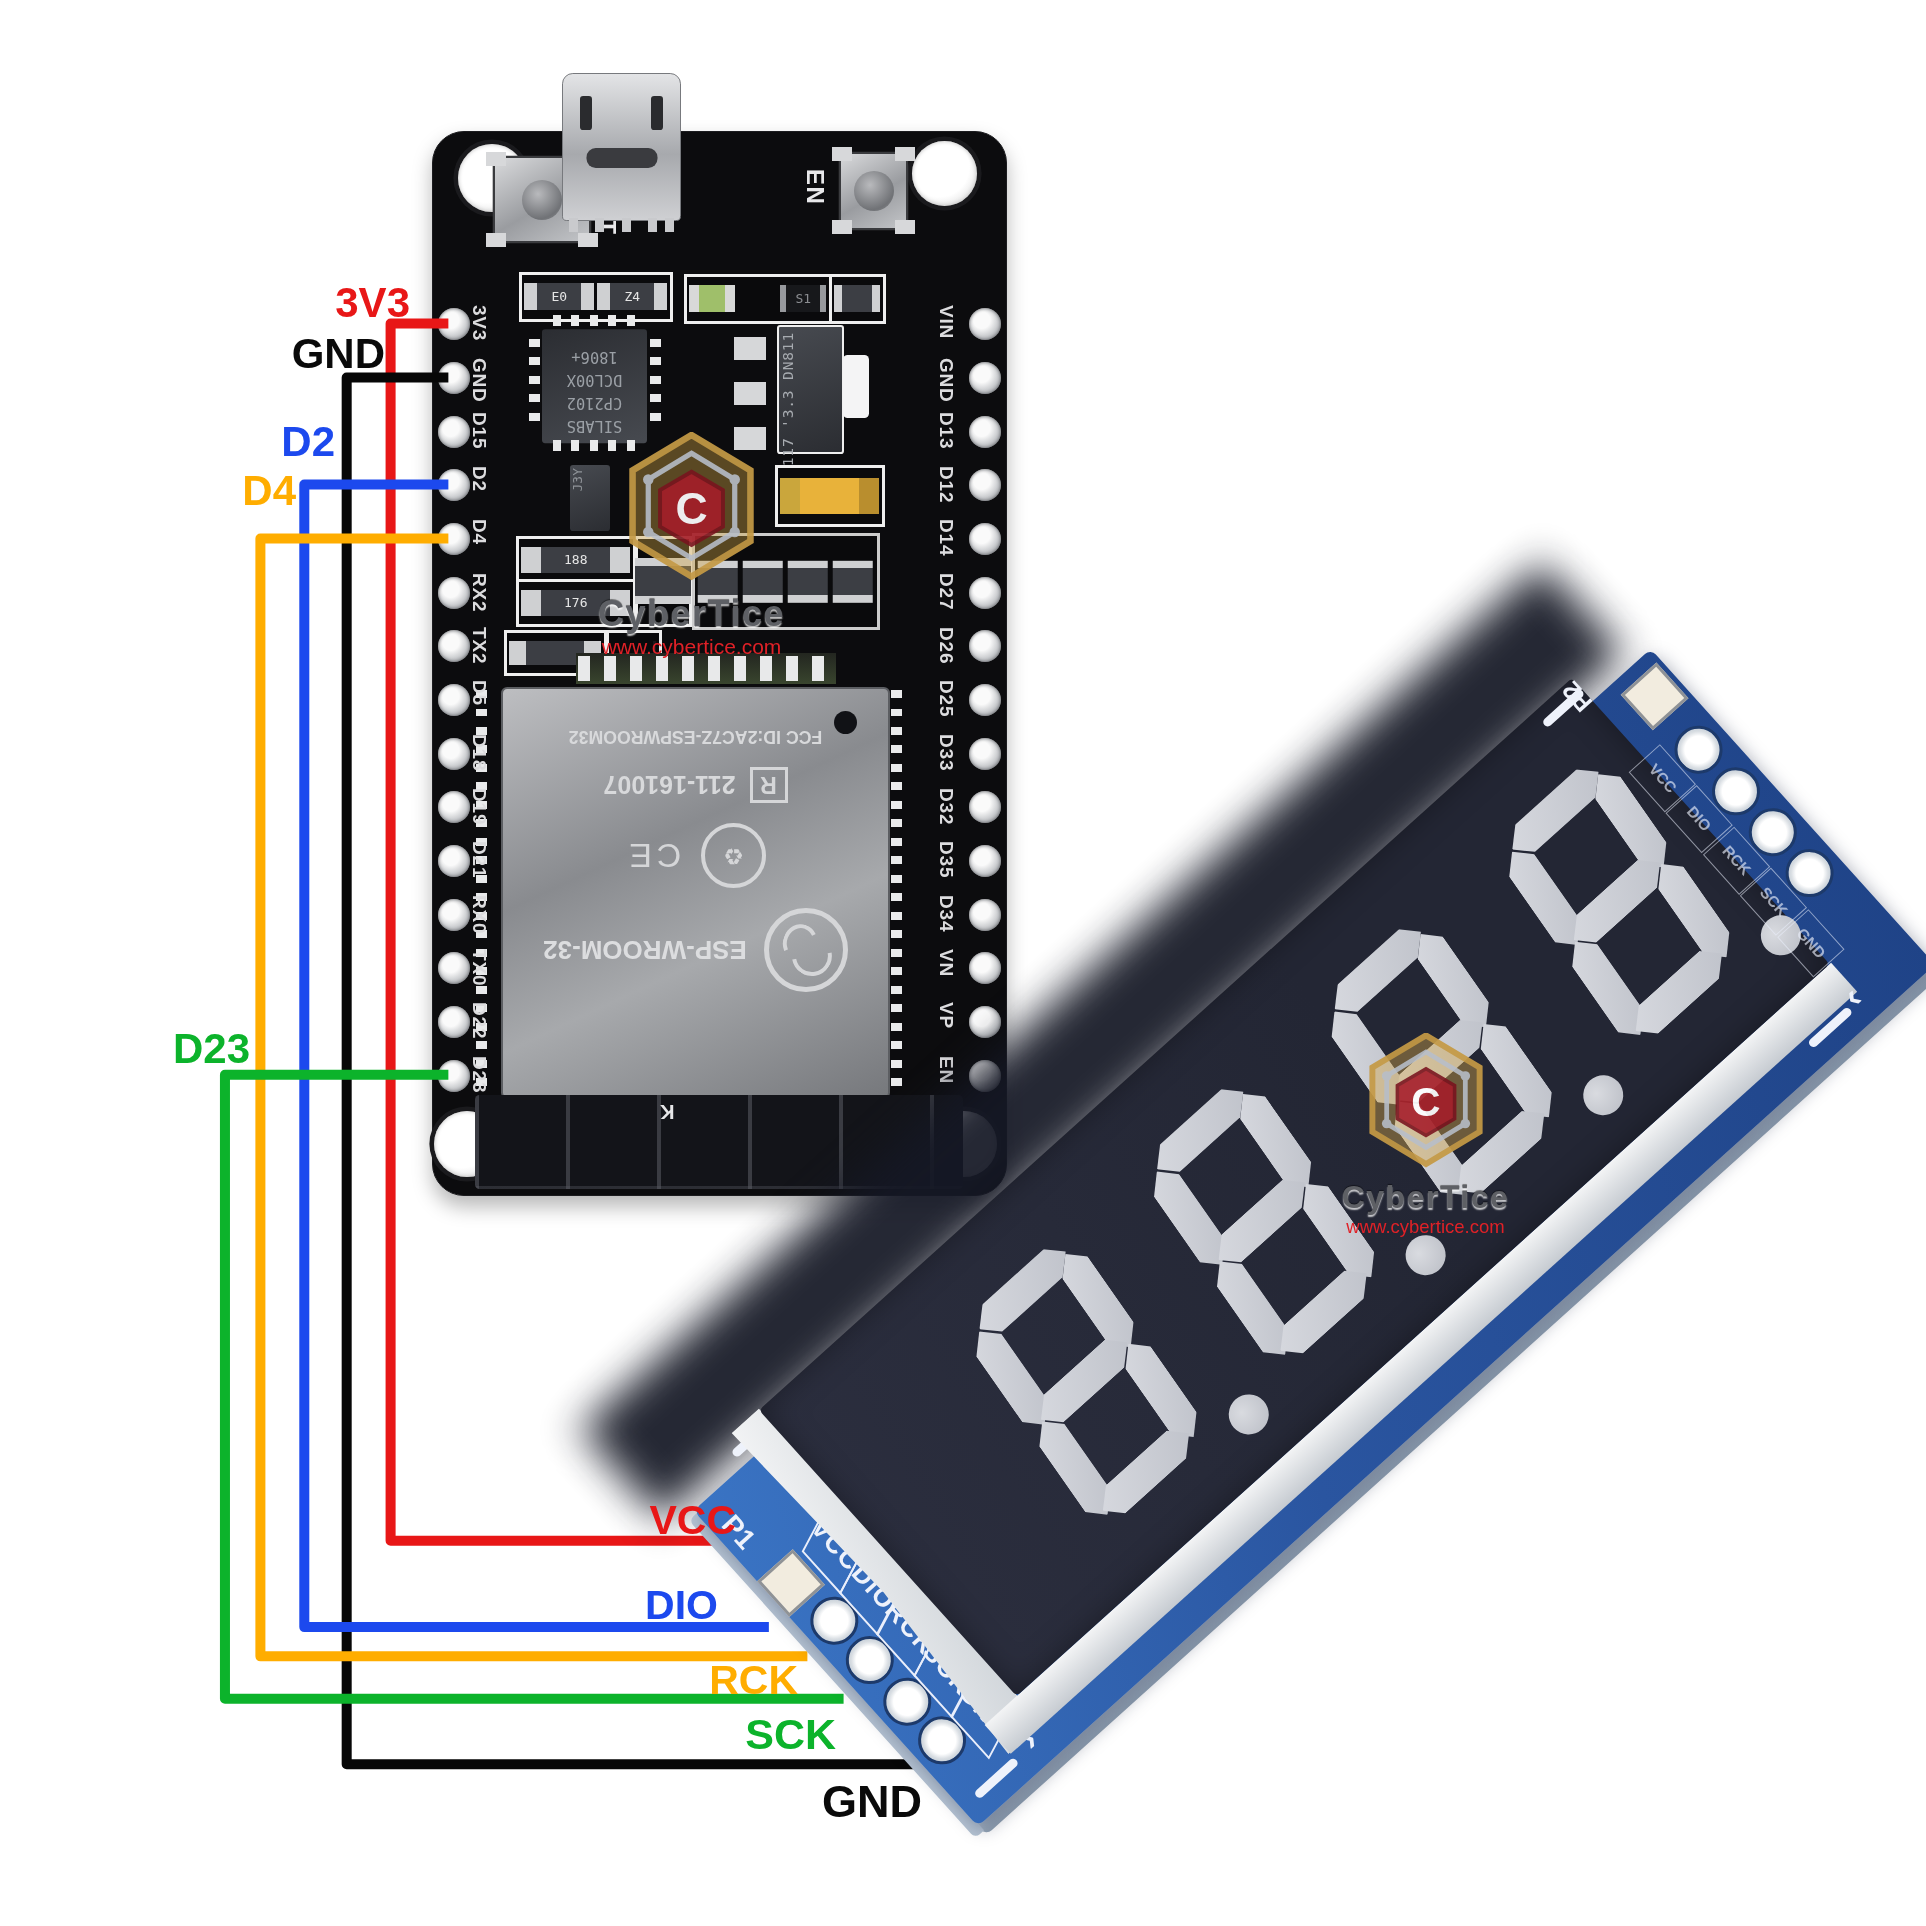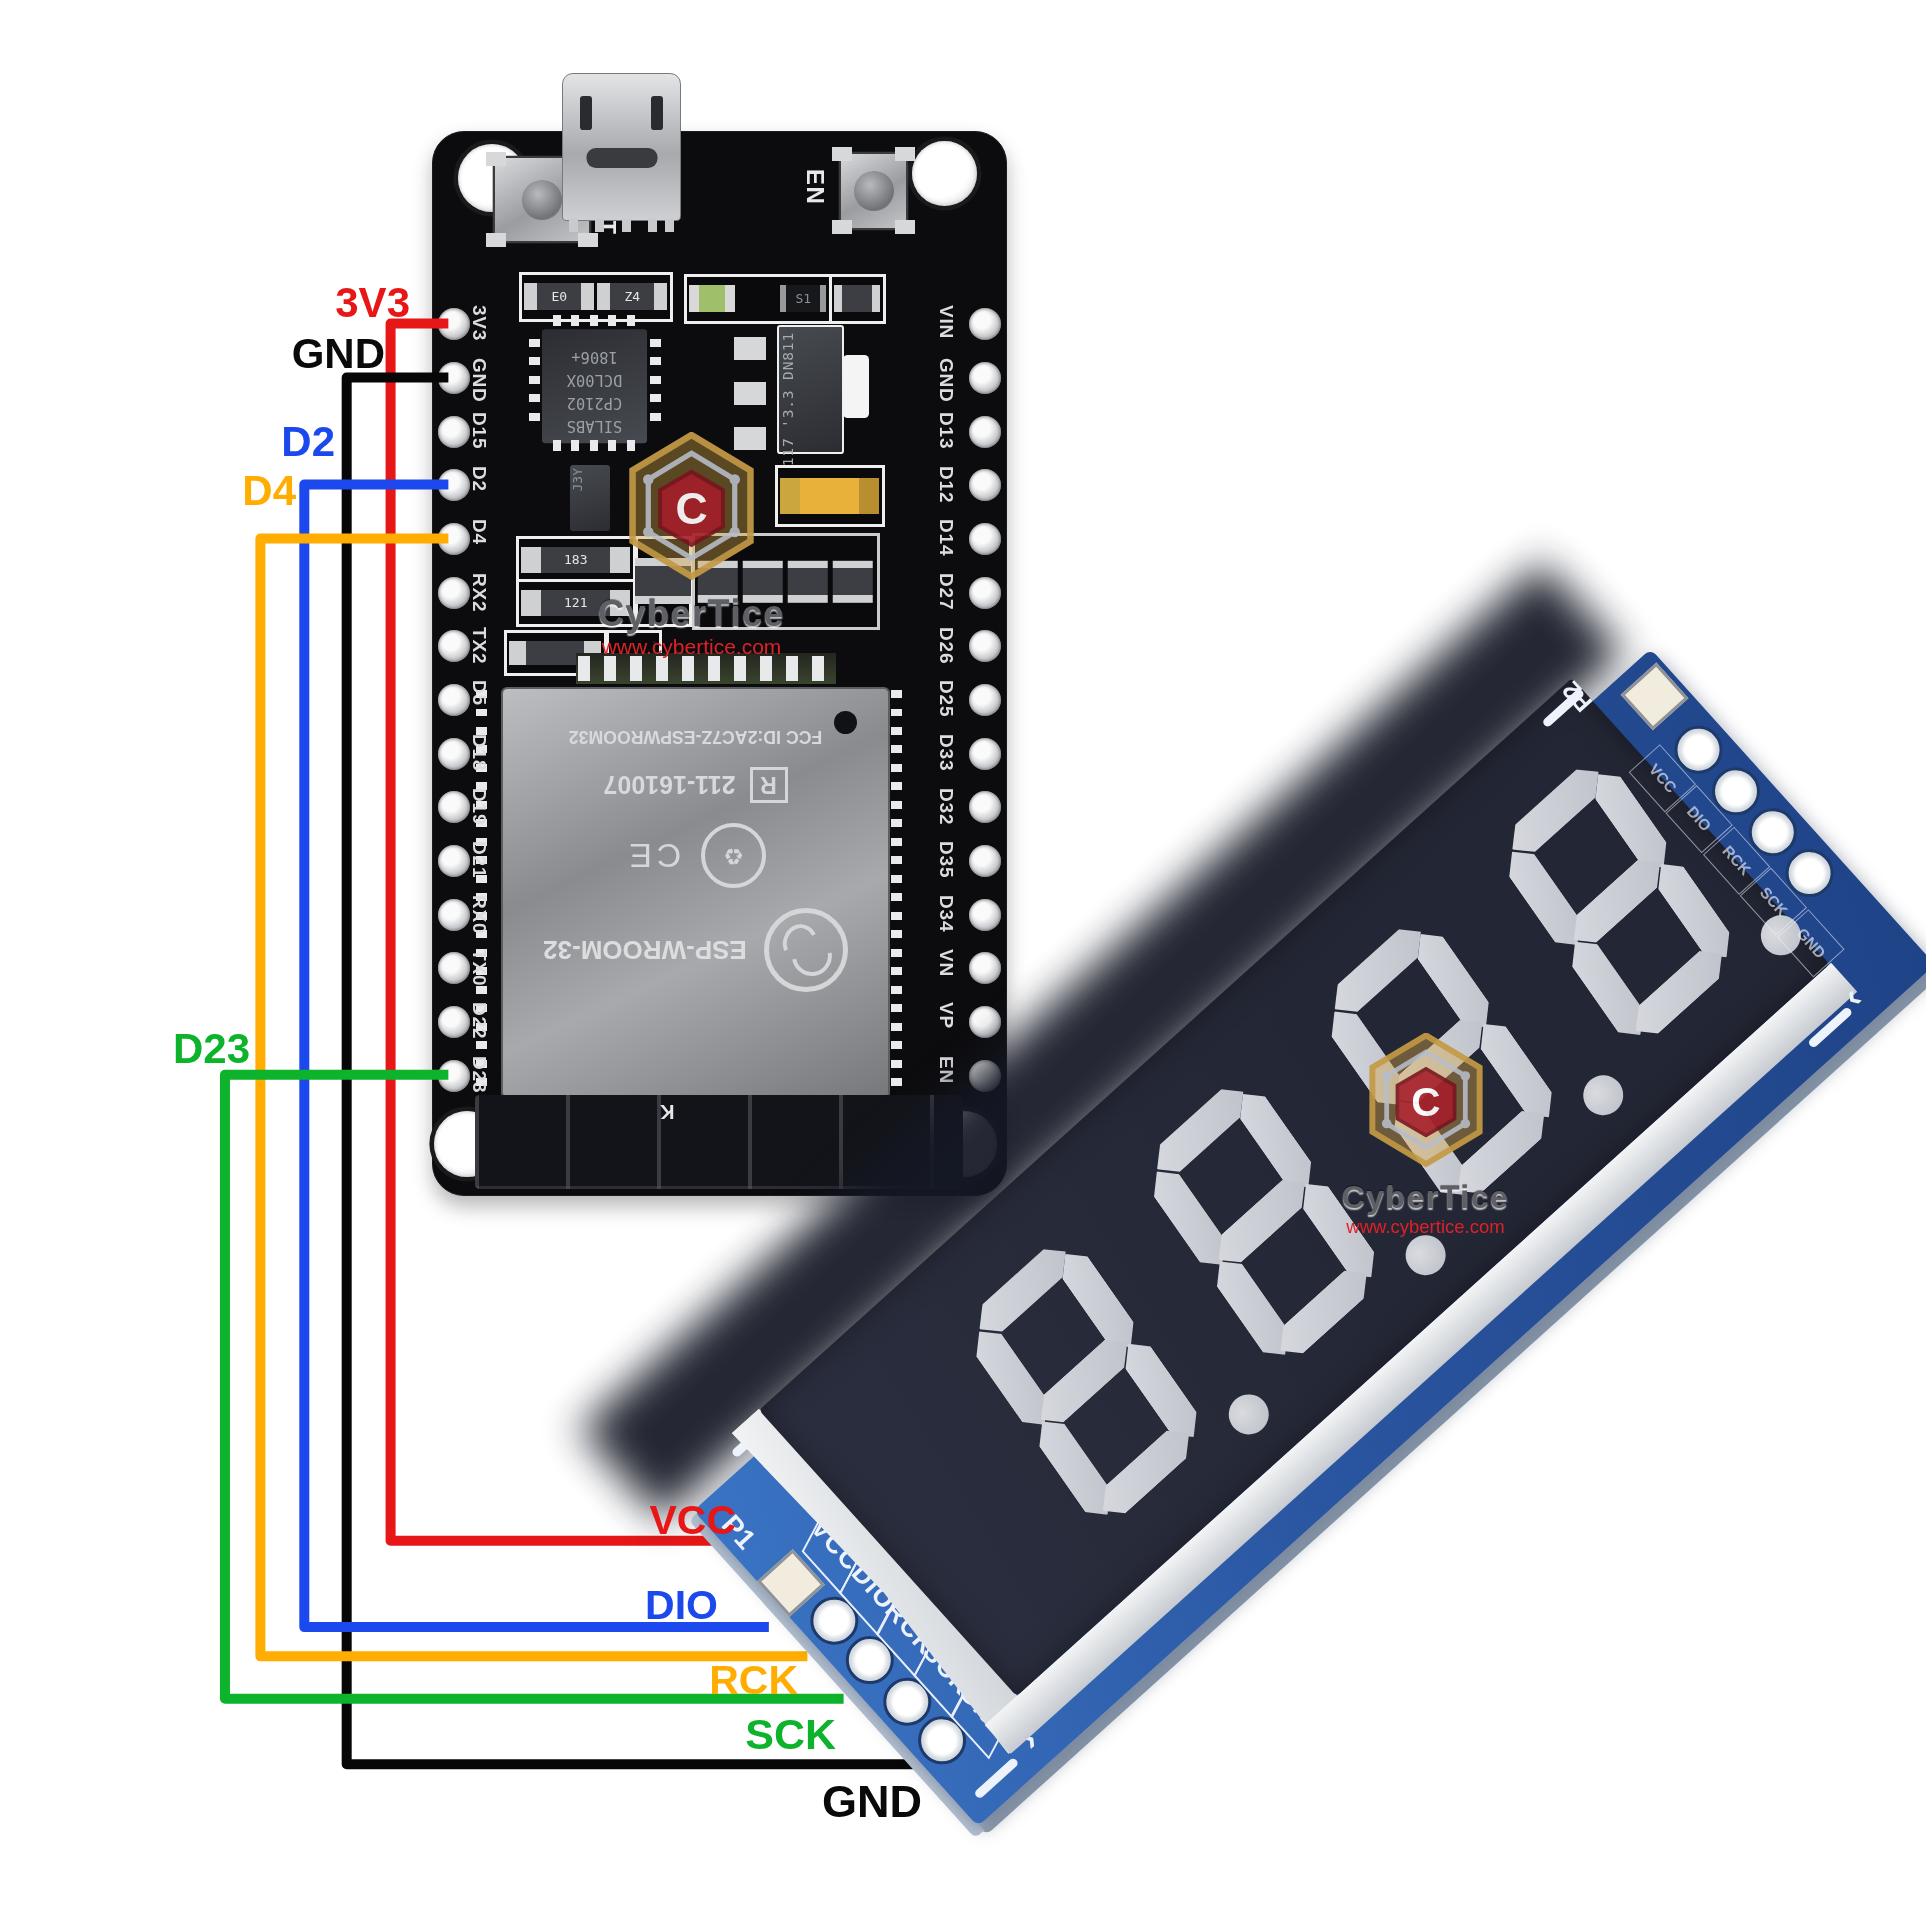--- a/index.html
+++ b/index.html
@@ -168,24 +168,24 @@
       <div class="flip" style="writing-mode:vertical-rl;font-size:14.6px;letter-spacing:0.8px;margin-top:4.6px;color:#a7abb0;">
         <span>AMS1117</span>&nbsp;<span>'3.3</span>&nbsp;<span>DN811</span>
       </div>
     </div>
     <div style="position:absolute;left:410px;top:223px;width:26px;height:63px;background:#f4f4f5;border-radius:4.6px;"></div>
 
     <div class="chip" style="left:137px;top:333px;width:40px;height:66px;">
       <div class="flip" style="writing-mode:vertical-rl;font-size:13px;margin-top:3.1px;color:#8f9398;">J3Y</div>
     </div>
     <div class="smdbox" style="left:83px;top:404px;width:109px;height:37px;">
-        <span class="res">183</span>
+        <span class="res">188</span>
       </div>
     <div class="smdbox" style="left:83px;top:447px;width:109px;height:37px;">
-        <span class="res">121</span>
+        <span class="res">176</span>
       </div>
     <div class="smdbox" style="left:202px;top:404px;width:46px;height:80px;">
         <span class="res" style="transform:rotate(90deg);"></span>
       </div>
     <div class="smdbox" style="left:259px;top:401px;width:177px;height:86px;border-color:rgba(239,239,239,.85);">
       <span class="res" style="transform:rotate(90deg);height:46%;"></span>
         <span class="res" style="transform:rotate(90deg);height:46%;"></span>
       <span class="res" style="transform:rotate(90deg);height:46%;"></span>
         <span class="res" style="transform:rotate(90deg);height:46%;"></span>
     </div>

